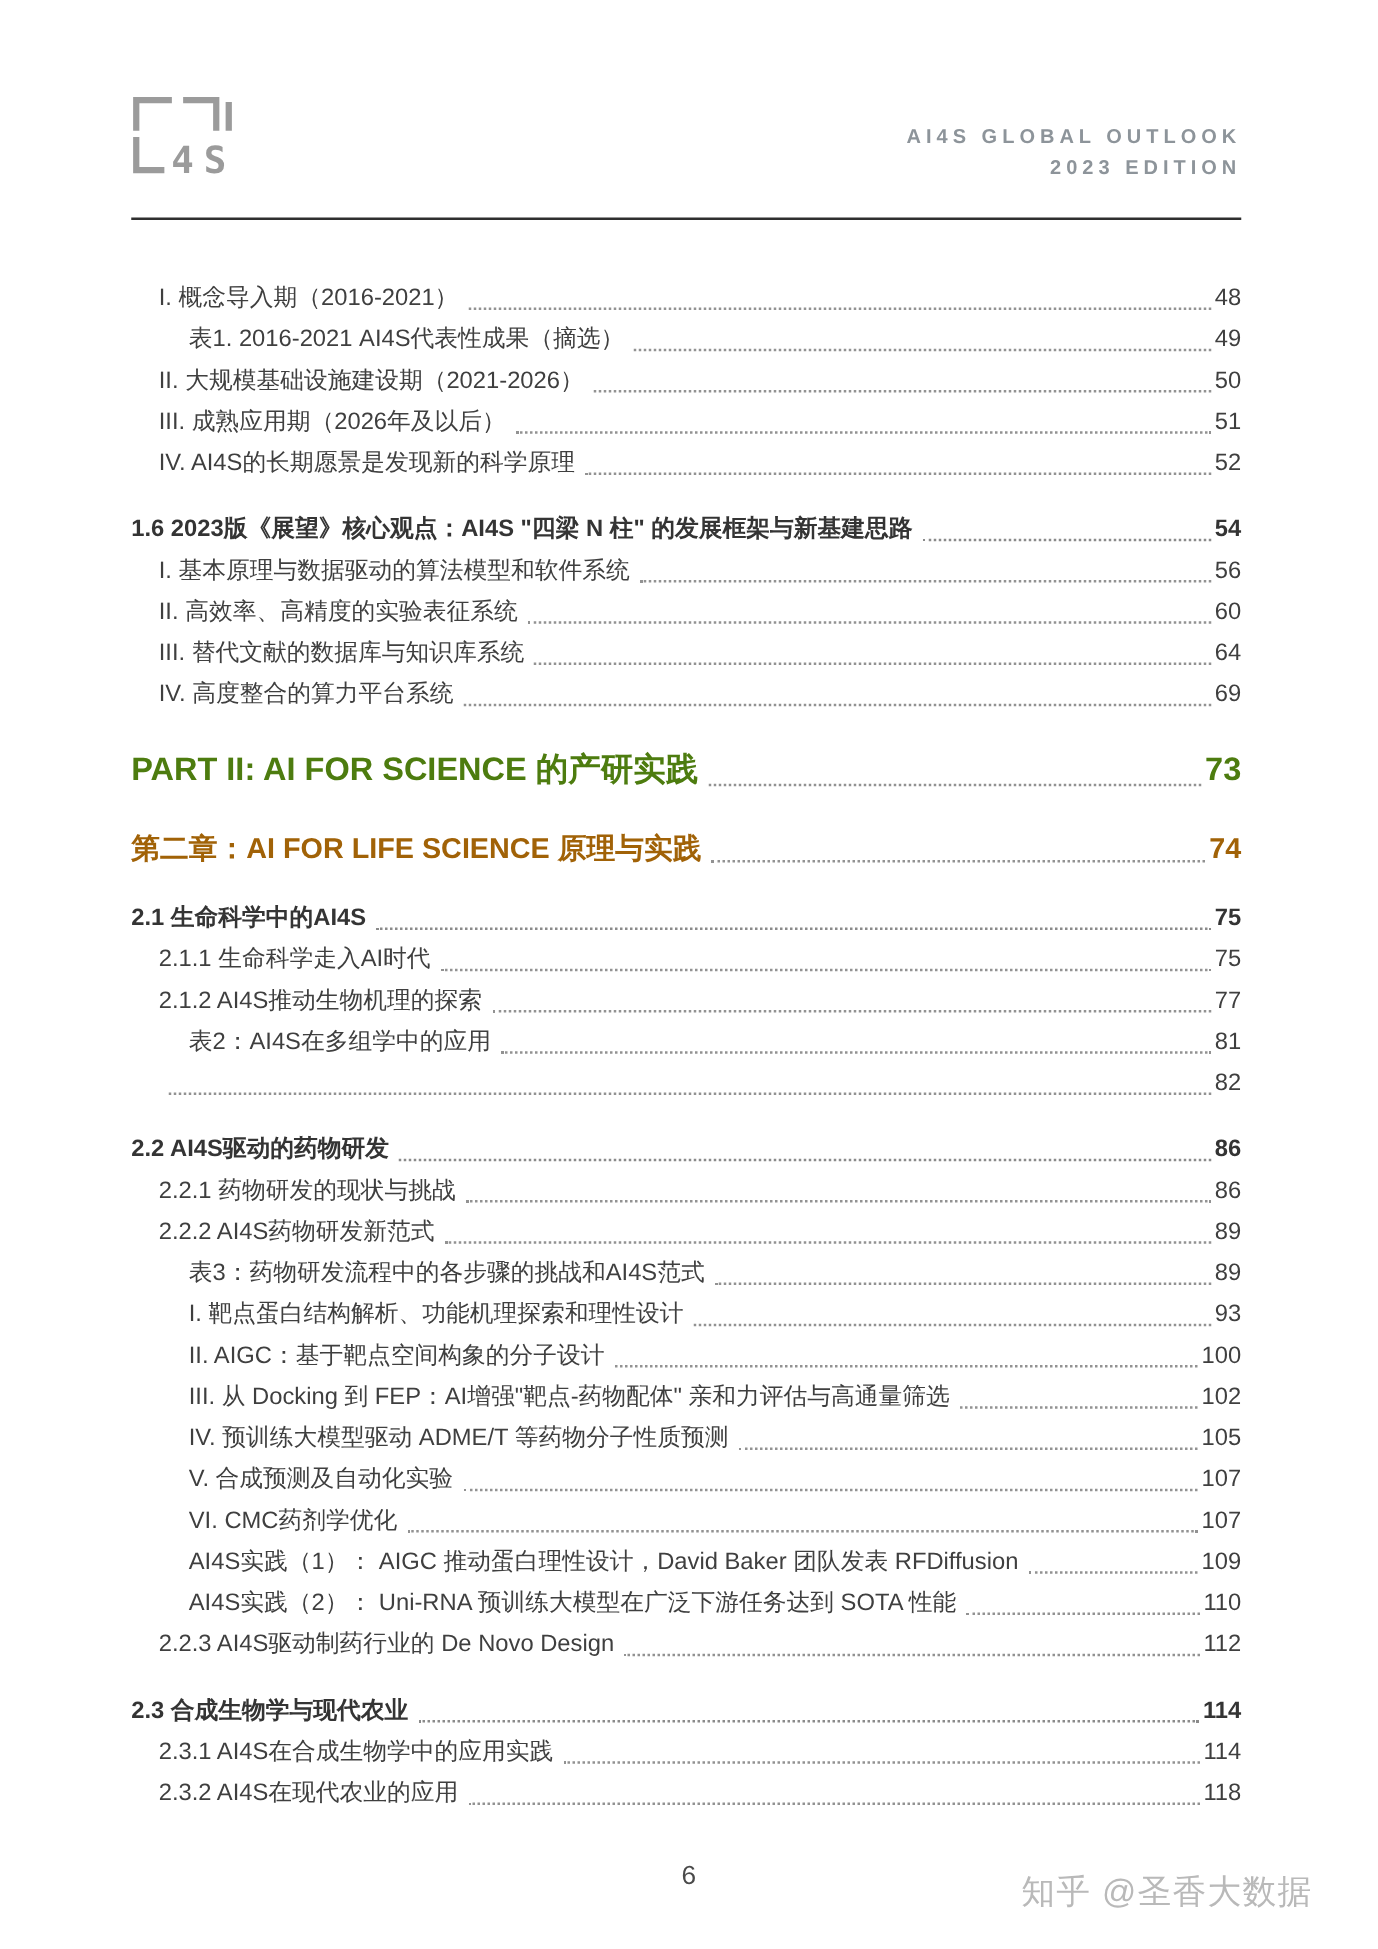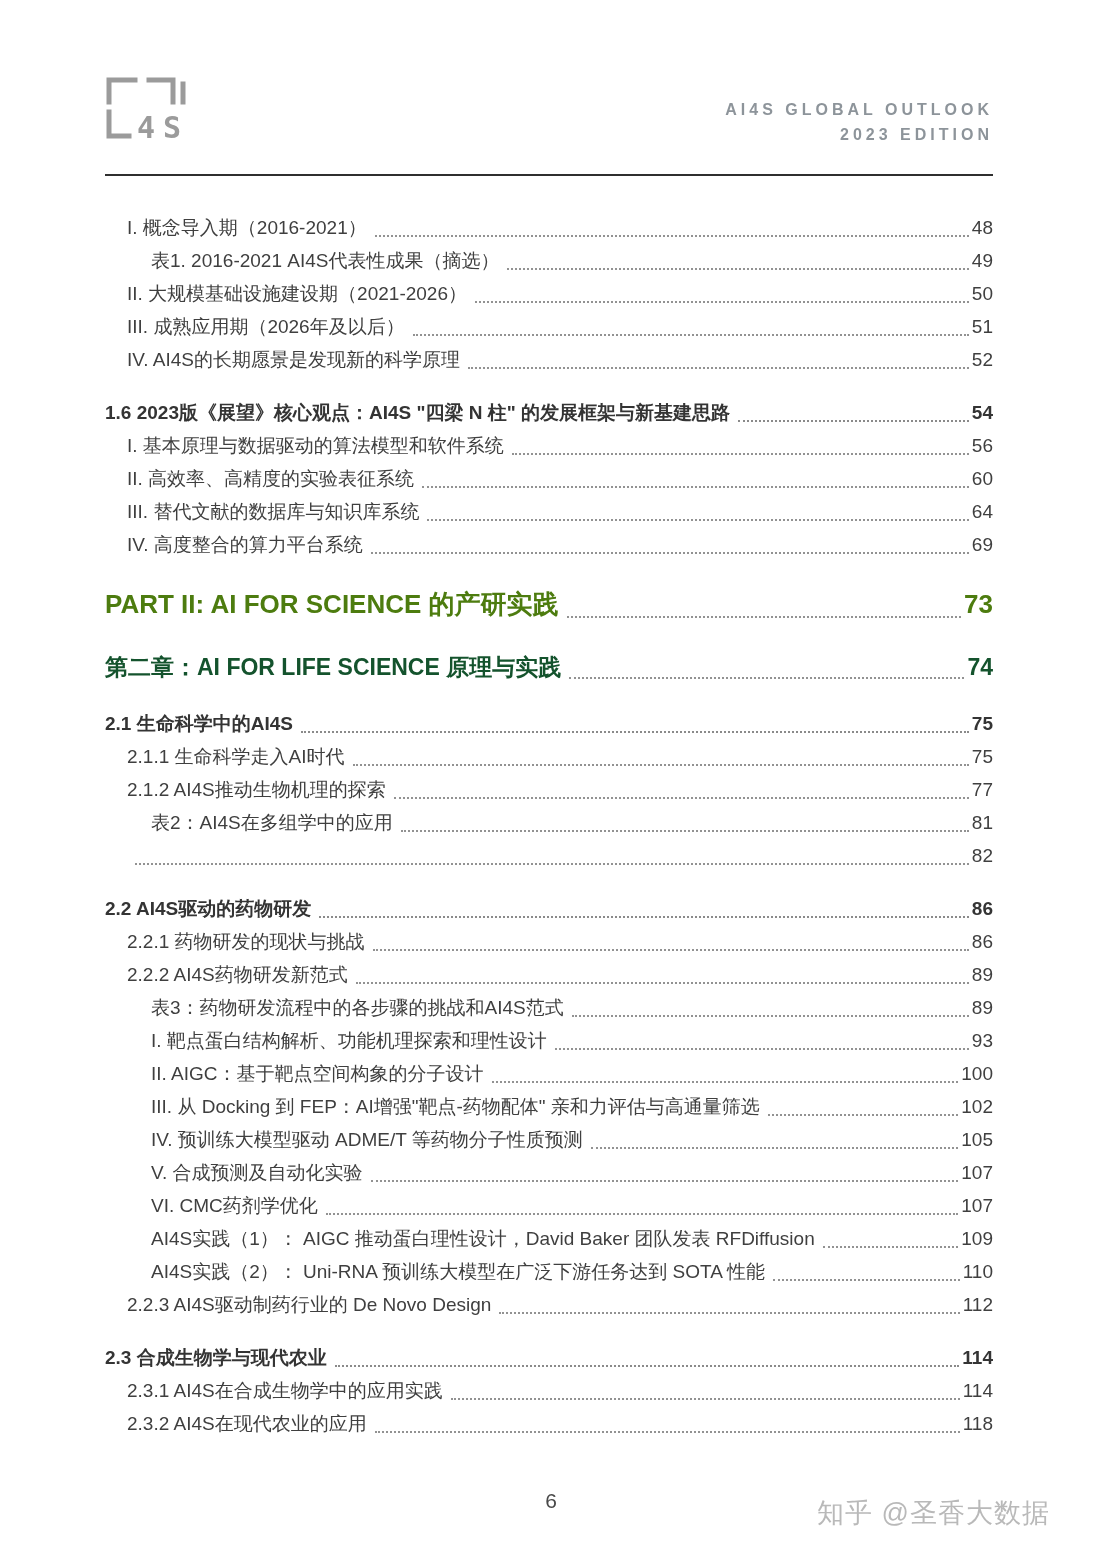--- a/index.html
+++ b/index.html
@@ -33,21 +33,21 @@
     letter-spacing: 4px;
     line-height: 1.55;
     padding-top: 22px;
   }
   .header-rule {
     margin-top: 26px;
     border-top: 2.5px solid #2f2f2f;
   }
   
   .toc {
-    margin-top: 35px;
+    margin-top: 46px;
     font-size: 19px;
   }
   .toc-section { margin-bottom: 20px; }
   .toc-row {
     display: flex;
     align-items: baseline;
     line-height: 33px;
     color: #3f3f3f;
   }
   .toc-label { white-space: nowrap; }
@@ -67,21 +67,21 @@
   .style-part {
     font-weight: bold;
     font-size: 26px;
     color: #4d7c0f;
     line-height: 46px;
   }
   .style-part .leader { margin-bottom: 9px; }
   .style-chapter {
     font-weight: bold;
     font-size: 23px;
-    color: #14532d;
+    color: #a16207;
     line-height: 40px;
   }
   .style-chapter .leader { margin-bottom: 8px; }
   
   .footer-pagenum {
     position: absolute;
     bottom: 46px;
     left: 0;
     width: 100%;
     text-align: center;

